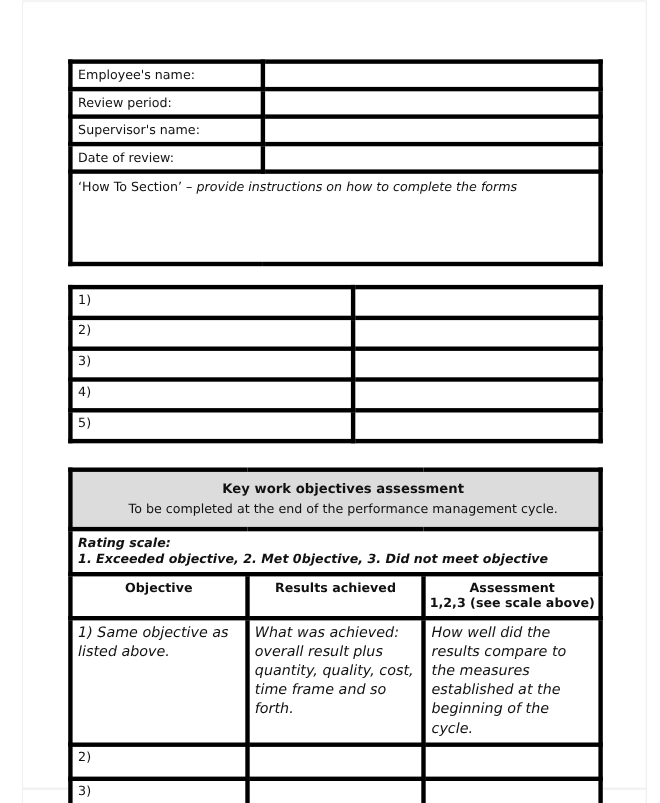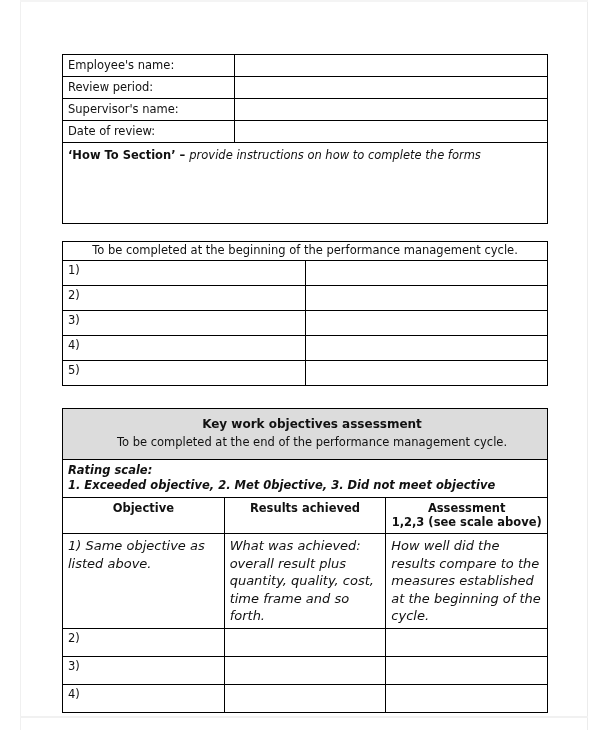--- a/index.html
+++ b/index.html
@@ -50,33 +50,33 @@
     width: 486px;
   }
 
   table {
     border-collapse: collapse;
     width: 486px;
     table-layout: fixed;
     background: #ffffff;
   }
   td, th {
-    border: 1px solid #000000;
+    border: 4px solid #000000;
     padding: 2px 5px 3px 5px;
     font-size: 11.5px;
     line-height: 1.28;
     color: #111111;
     vertical-align: top;
     font-weight: normal;
     text-align: left;
   }
 
   .shaded { background: #dcdcdc; }
 
-  .b { font-weight: bold; }
+  .b { font-weight: normal; }
   .i { font-style: italic; }
   .bi { font-weight: bold; font-style: italic; }
 
   
   #identity-table { margin-top: 54px; }
   #identity-table td { height: 15px; }
   #identity-table td.label {
     width: 161px;
     font-size: 11.5px;
     padding-top: 3px;
@@ -189,23 +189,20 @@
           <span class="howto-line">
             <span class="b">‘How To Section’ – </span><span class="i">provide instructions on how to complete the forms</span>
           </span>
         </td>
       </tr>
     </tbody>
   </table>
 
   <table id="objectives-table">
     <tbody>
-      <tr>
-        <td class="subtitle" colspan="2">To be completed at the beginning of the performance management cycle.</td>
-      </tr>
       <tr>
         <td class="numcell col-left">1)</td>
         <td class="blankcell"></td>
       </tr>
       <tr>
         <td class="numcell col-left">2)</td>
         <td class="blankcell"></td>
       </tr>
       <tr>
         <td class="numcell col-left">3)</td>

